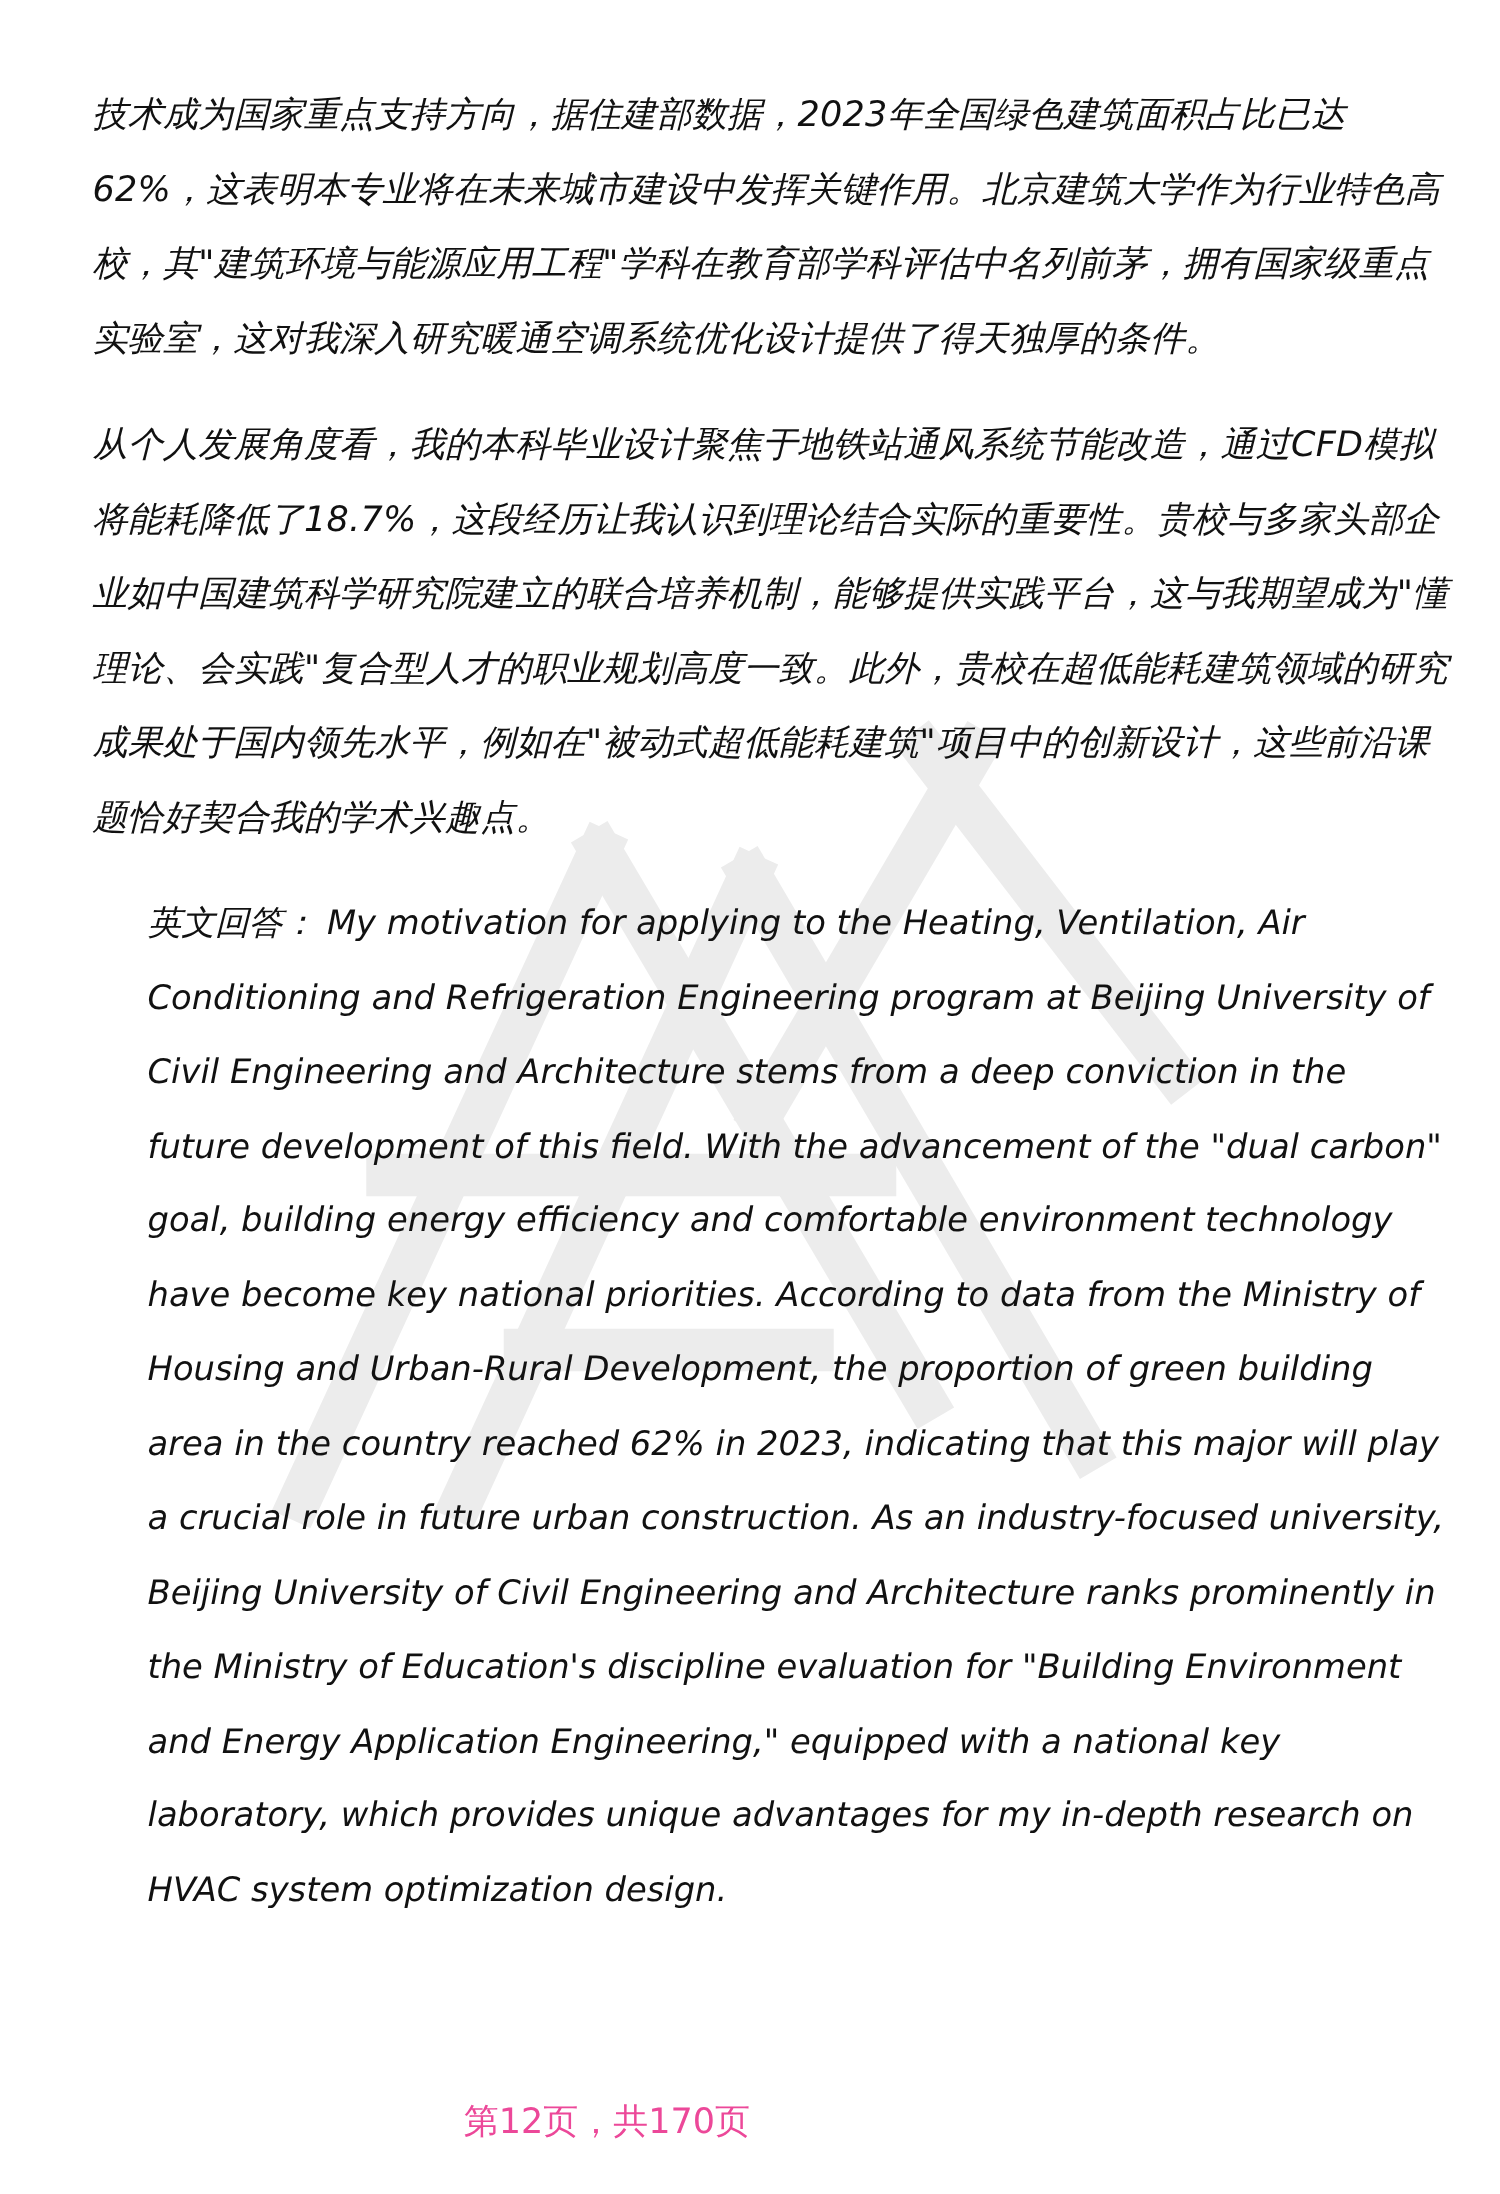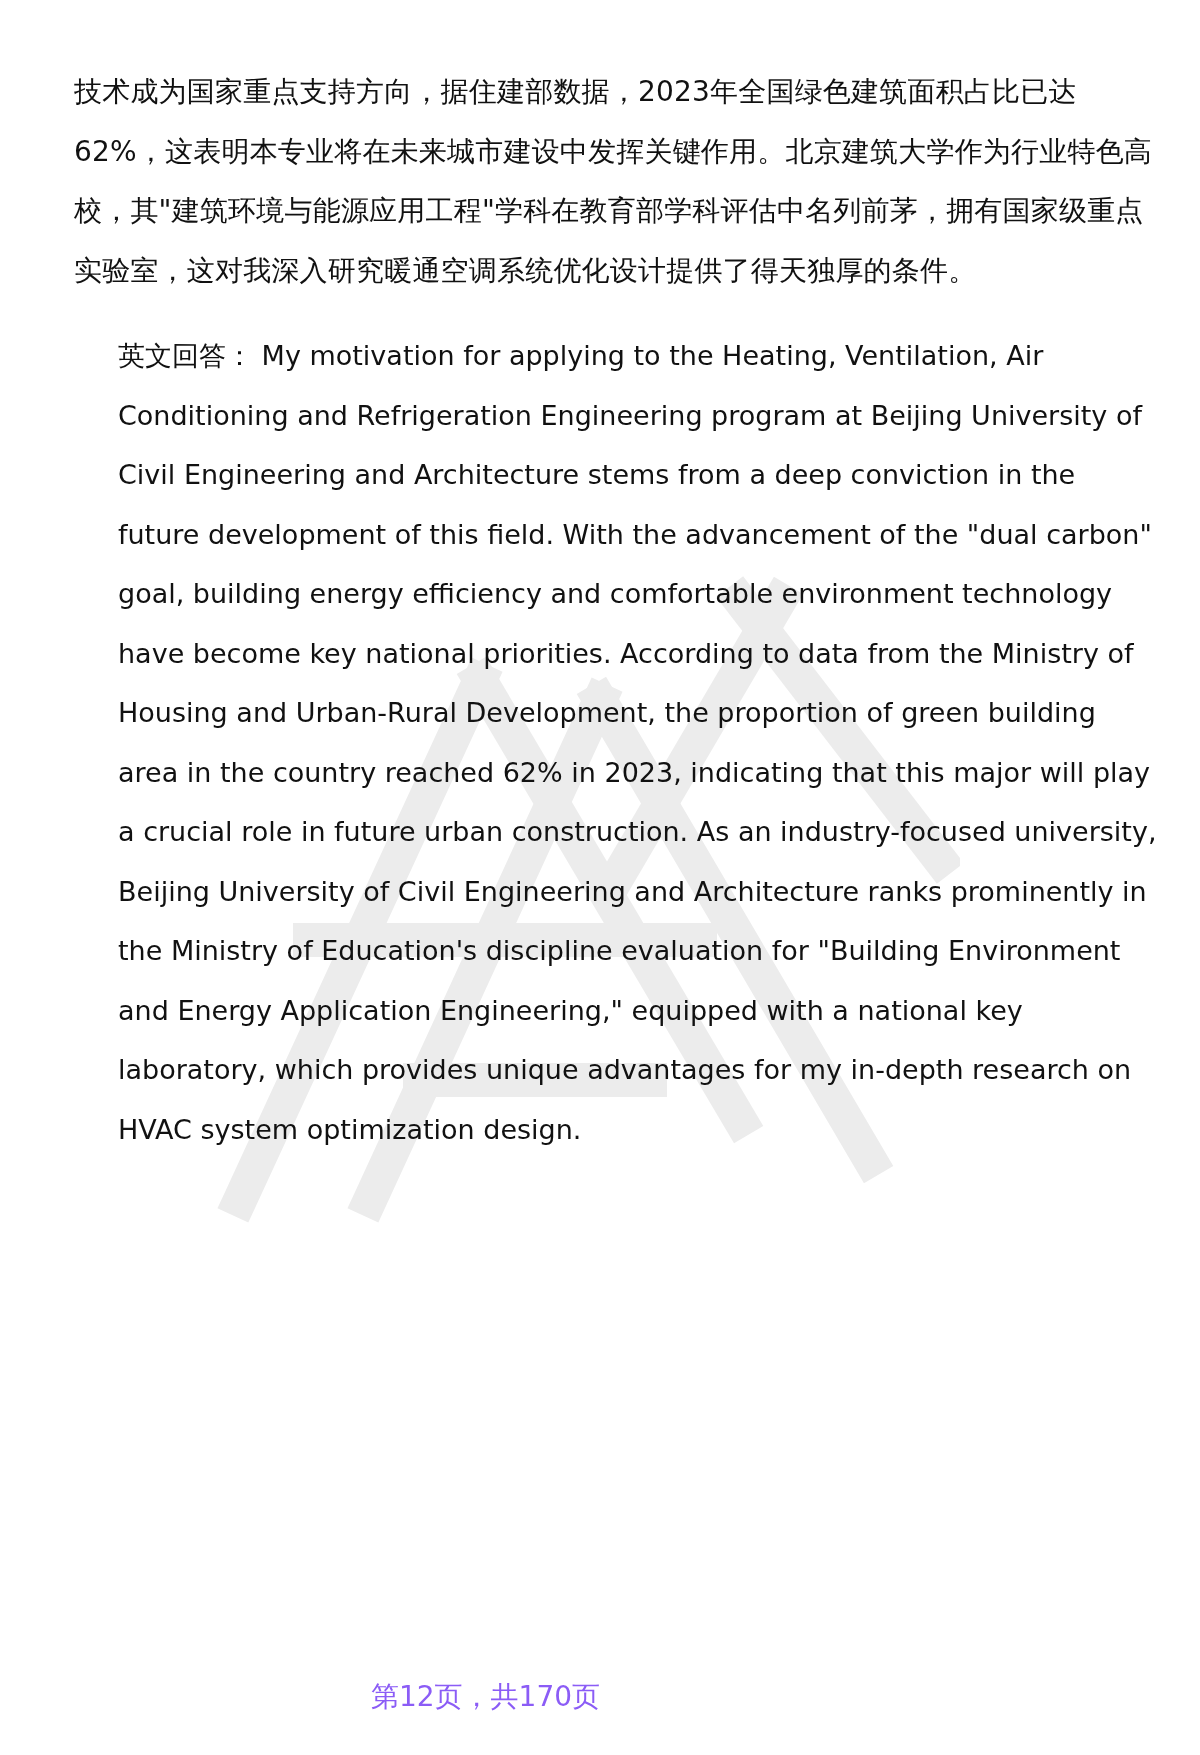--- a/index.html
+++ b/index.html
@@ -31,34 +31,35 @@
       width: 1090px;
       z-index: 1;
     }
     .para {
       margin: 0 0 26px 0;
       font-size: 28px;
       line-height: 59.5px;
       letter-spacing: 0.2px;
       text-align: left;
       word-break: break-word;
+      font-style: italic;
     }
     .para.en {
       font-size: 27px;
       letter-spacing: 0;
       margin-left: 44px;
     }
     .footer {
       position: absolute;
       left: 0;
       width: 971px;
       top: 1678px;
       text-align: center;
       font-size: 28px;
-      color: #8b5cf6;
+      color: #ec4899;
       z-index: 1;
     }
   </style>
 </head>
 <body>
 
 <svg class="watermark" viewBox="0 0 780 700" xmlns="http://www.w3.org/2000/svg">
   <g fill="none" stroke="#ececec" stroke-width="34" stroke-linecap="square">
     <path d="M60 640 L300 120"></path>
     <path d="M190 640 L420 140"></path>
@@ -66,16 +67,17 @@
     <path d="M420 140 L690 600"></path>
     <path d="M130 380 L520 380"></path>
     <path d="M560 40 L760 300"></path>
     <path d="M600 40 L430 330"></path>
     <path d="M240 520 L470 520"></path>
   </g>
 </svg>
 
 <main class="page">
   <p class="para zh">技术成为国家重点支持方向，据住建部数据，2023年全国绿色建筑面积占比已达62%，这表明本专业将在未来城市建设中发挥关键作用。北京建筑大学作为行业特色高校，其"建筑环境与能源应用工程"学科在教育部学科评估中名列前茅，拥有国家级重点实验室，这对我深入研究暖通空调系统优化设计提供了得天独厚的条件。</p>
+  <p class="para zh">从个人发展角度看，我的本科毕业设计聚焦于地铁站通风系统节能改造，通过CFD模拟将能耗降低了18.7%，这段经历让我认识到理论结合实际的重要性。贵校与多家头部企业如中国建筑科学研究院建立的联合培养机制，能够提供实践平台，这与我期望成为"懂理论、会实践"复合型人才的职业规划高度一致。此外，贵校在超低能耗建筑领域的研究成果处于国内领先水平，例如在"被动式超低能耗建筑"项目中的创新设计，这些前沿课题恰好契合我的学术兴趣点。</p>
   <p class="para en"><span>英文回答：</span> <span>My motivation for applying to the Heating, Ventilation, Air Conditioning and Refrigeration Engineering program at Beijing University of Civil Engineering and Architecture stems from a deep conviction in the future development of this field. With the advancement of the "dual carbon" goal, building energy efficiency and comfortable environment technology have become key national priorities. According to data from the Ministry of Housing and Urban-Rural Development, the proportion of green building area in the country reached 62% in 2023, indicating that this major will play a crucial role in future urban construction. As an industry-focused university, Beijing University of Civil Engineering and Architecture ranks prominently in the Ministry of Education's discipline evaluation for "Building Environment and Energy Application Engineering," equipped with a national key laboratory, which provides unique advantages for my in-depth research on HVAC system optimization design.</span></p>
 </main>
 
 <div class="footer">第12页，共170页</div>
 
 </body></html>

